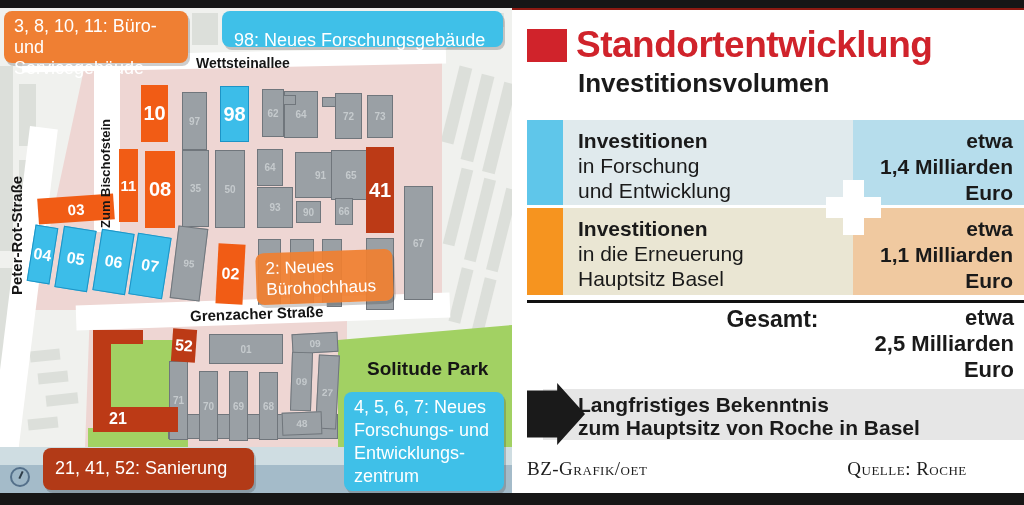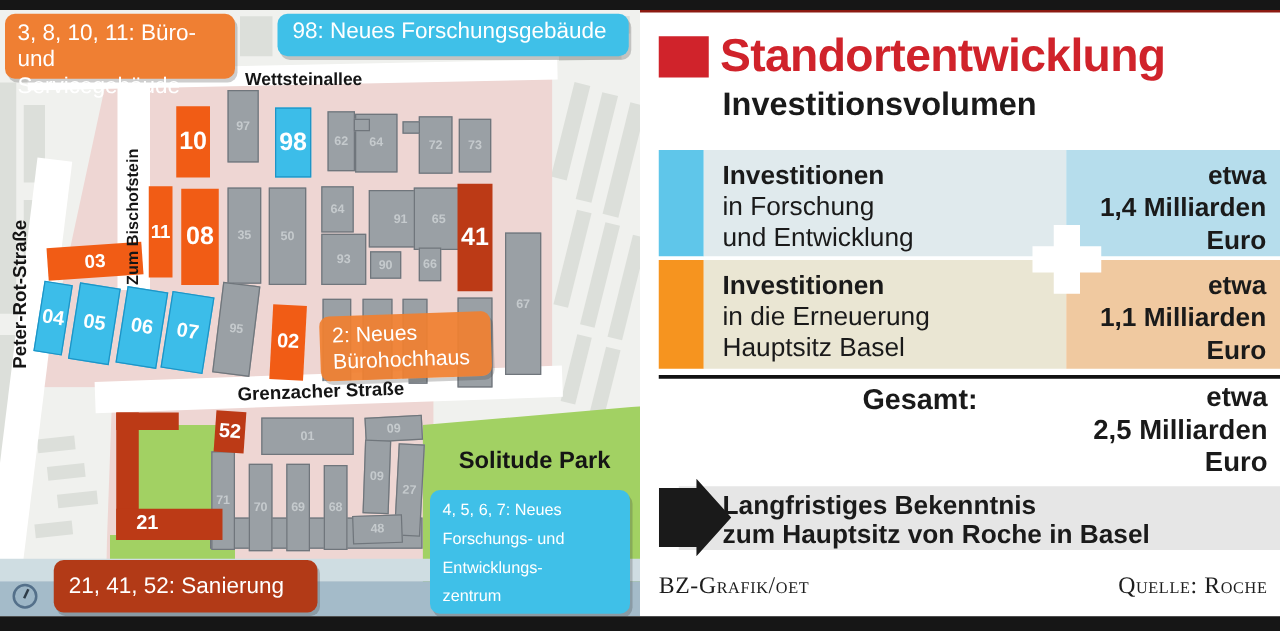--- a/index.html
+++ b/index.html
@@ -76,21 +76,21 @@
     <div class="street" style="left:94px;top:54px;width:26px;height:170px"></div>
     <div class="street" style="left:30px;top:118px;width:28px;height:345px;transform:rotate(7deg);transform-origin:top left"></div>
     <div class="street" style="left:76px;top:291px;width:374px;height:25px;transform:rotate(-2deg)"></div>
 
     <div class="abs" style="left:0;top:439px;width:512px;height:18px;background:#cfdde2"></div>
     <div class="abs" style="left:0;top:457px;width:512px;height:28px;background:#a4bbc9"></div>
     <div class="abs" style="left:10px;top:459px;width:20px;height:20px;border-radius:50%;border:2px solid #54708a;background:#9db6c6;box-sizing:border-box">
       <div class="abs" style="left:8px;top:2px;width:2px;height:8px;background:#2e3c48;transform:rotate(25deg)"></div>
     </div>
 
-    <div class="bld gray" style="left:182px;top:64px;width:25px;height:58px">
+    <div class="bld gray" style="left:182px;top:84px;width:25px;height:58px">
         <span class="gnum">97</span>
       </div>
     <div class="bld gray" style="left:262px;top:81px;width:22px;height:48px">
         <span class="gnum">62</span>
       </div>
     <div class="bld gray" style="left:284px;top:83px;width:34px;height:47px">
         <span class="gnum">64</span>
       </div>
     <div class="bld gray" style="left:335px;top:85px;width:27px;height:46px">
         <span class="gnum">72</span>
@@ -211,24 +211,24 @@
     </div>
 
     <div class="stlabel" style="left:196px;top:47px;font-size:14px">Wettsteinallee</div>
     <div class="stlabel" style="left:186px;top:297px;font-size:15px;background:#fff;padding:0 4px;transform:rotate(-2deg)">Grenzacher Straße</div>
     <div class="stlabel vlabel" style="left:8px;top:142px;font-size:15px;height:145px">Peter-Rot-Straße</div>
     <div class="stlabel vlabel" style="left:98px;top:70px;font-size:13px;height:150px">Zum Bischofstein</div>
     <div class="stlabel" style="left:367px;top:350px;font-size:19px">Solitude Park</div>
 
     <div class="callout" style="left:4px;top:3px;width:184px;height:52px;background:#ef7f33;font-size:18px;line-height:21px;padding:5px 10px"><b>3, 8, 10, 11:</b><span class="pre"> Büro-
 und Servicegebäude</span></div>
-    <div class="callout" style="left:222px;top:3px;width:281px;height:34px;background:#3fc0e8;font-size:18px;line-height:22px;padding:2px 12px"><b>98:</b><span> Neues Forschungsgebäude</span></div>
+    <div class="callout" style="left:222px;top:3px;width:281px;height:34px;background:#3fc0e8;font-size:18px;line-height:22px;padding:18px 12px"><b>98:</b><span> Neues Forschungsgebäude</span></div>
     <div class="callout" style="left:256px;top:243px;width:137px;height:52px;background:rgba(240,128,48,0.93);font-size:17px;line-height:21px;padding:5px 10px;transform:rotate(-2deg)"><b>2:</b><span class="pre"> Neues
 Bürohochhaus</span></div>
-    <div class="callout" style="left:344px;top:384px;width:160px;height:99px;background:#3fc0e8;font-size:13px;line-height:23px;padding:4px 10px"><b>4, 5, 6, 7:</b><span class="pre"> Neues
+    <div class="callout" style="left:344px;top:384px;width:160px;height:99px;background:#3fc0e8;font-size:18px;line-height:23px;padding:4px 10px"><b>4, 5, 6, 7:</b><span class="pre"> Neues
 Forschungs- und
 Entwicklungs-
 zentrum</span></div>
     <div class="callout" style="left:43px;top:440px;width:211px;height:42px;background:#b23a17;font-size:18px;line-height:25px;padding:8px 12px"><b>21, 41, 52:</b><span> Sanierung</span></div>
   </div>
 
   <div class="abs" style="left:512px;top:8px;width:512px;height:485px;background:#fff"></div>
   <div class="abs" style="left:512px;top:7px;width:512px;height:3px;background:#8c1a12"></div>
 
   <div class="abs" style="left:527px;top:29px;width:40px;height:33px;background:#d0232b"></div>
@@ -250,31 +250,31 @@
 Hauptsitz Basel</div>
   </div>
   <div class="abs amount pre" style="left:853px;top:208px;width:171px;height:87px;background:#f0c9a0;box-sizing:border-box;padding:8px 11px 0 0;font-size:21px;line-height:26px">etwa
 1,1 Milliarden
 Euro</div>
 
   <div class="abs" style="left:826px;top:197px;width:55px;height:21px;background:#fff"></div>
   <div class="abs" style="left:843px;top:180px;width:21px;height:55px;background:#fff"></div>
 
   <div class="abs" style="left:527px;top:300px;width:497px;height:3px;background:#111"></div>
-  <div class="abs rp-text" style="left:690px;top:306px;width:165px;font-size:23px;font-weight:bold;text-align:left">Gesamt:</div>
+  <div class="abs rp-text" style="left:690px;top:306px;width:165px;font-size:23px;font-weight:bold;text-align:center">Gesamt:</div>
   <div class="abs amount pre" style="left:800px;top:305px;width:214px;font-size:22px;line-height:26px">etwa
 2,5 Milliarden
 Euro</div>
 
   <div class="abs" style="left:543px;top:389px;width:481px;height:51px;background:#e6e6e6"></div>
   <div class="abs" style="left:527px;top:383px;width:58px;height:62px;background:#1a1a1a;clip-path:polygon(0 12%,52% 12%,52% 0,100% 50%,52% 100%,52% 88%,0 88%)"></div>
   <div class="abs rp-text" style="left:578px;top:393px;font-size:21px;font-weight:bold;line-height:23px">
     <div>Langfristiges Bekenntnis</div>
     <div>zum Hauptsitz von Roche in Basel</div>
   </div>
 
   <div class="abs smallcaps" style="left:527px;top:458px;font-size:19px">BZ-Grafik/oet</div>
-  <div class="abs smallcaps" style="left:800px;top:458px;width:214px;text-align:right;font-size:19px">Quelle: Roche</div>
+  <div class="abs smallcaps" style="left:800px;top:458px;width:214px;text-align:center;font-size:19px">Quelle: Roche</div>
 
   <div class="abs bar" style="left:0;top:0;width:1024px;height:8px"></div>
   <div class="abs bar" style="left:0;top:493px;width:1024px;height:12px"></div>
 
 </div>
 
 </body></html>

